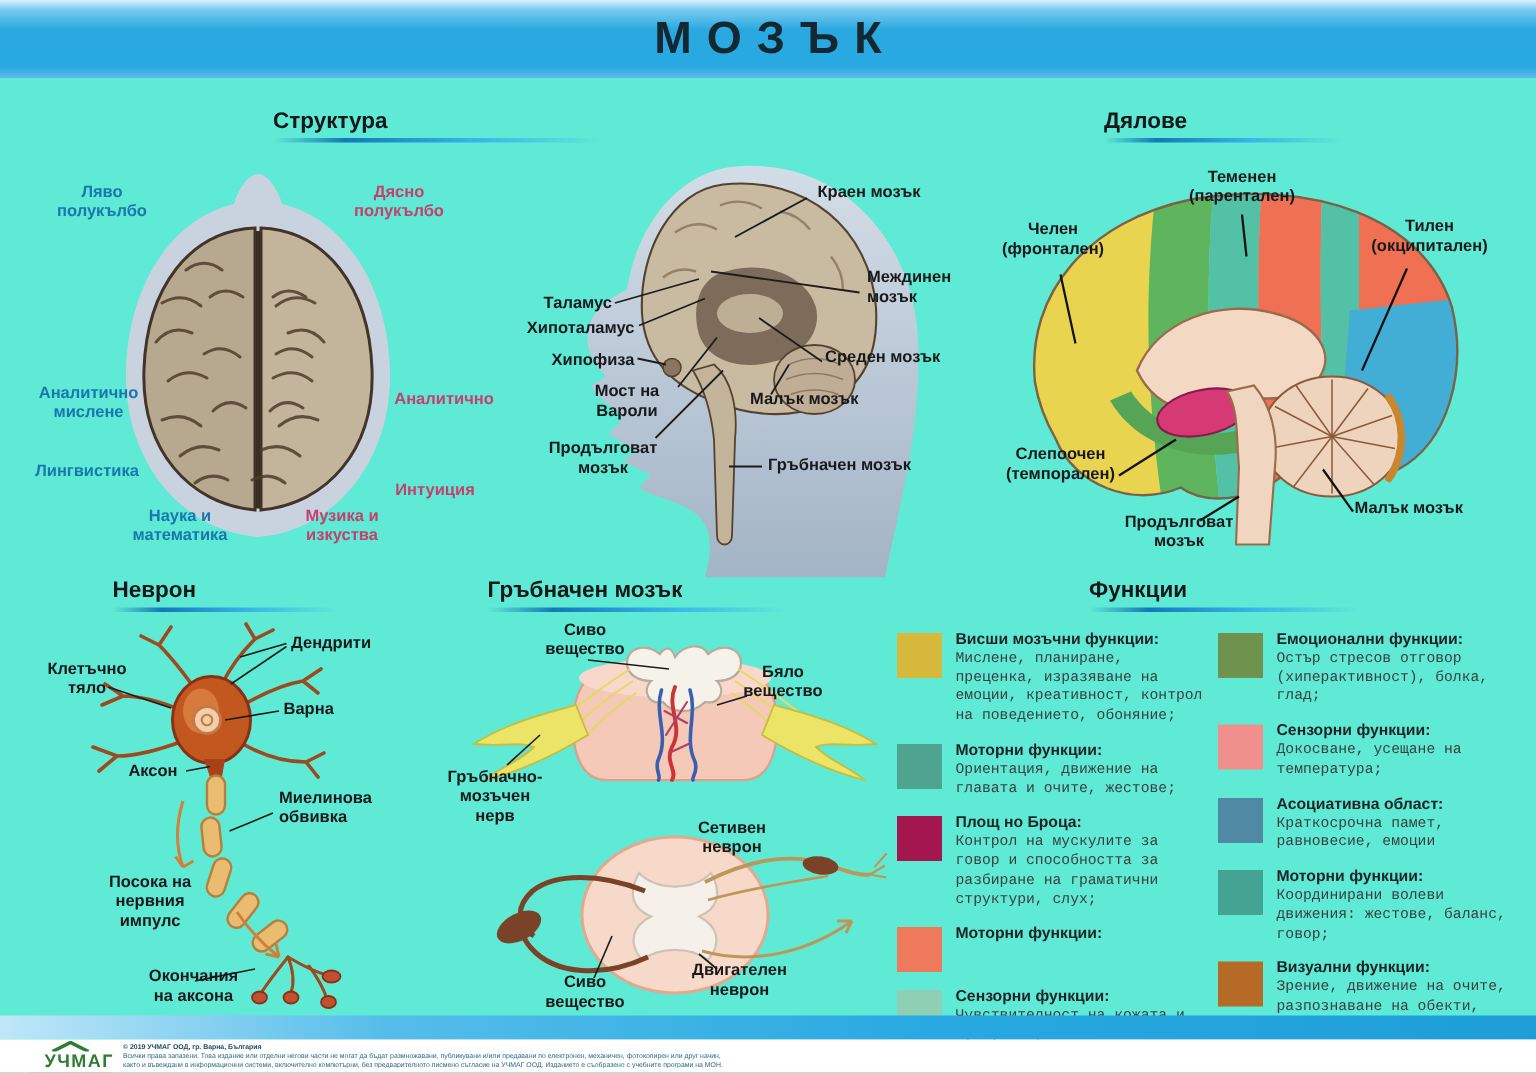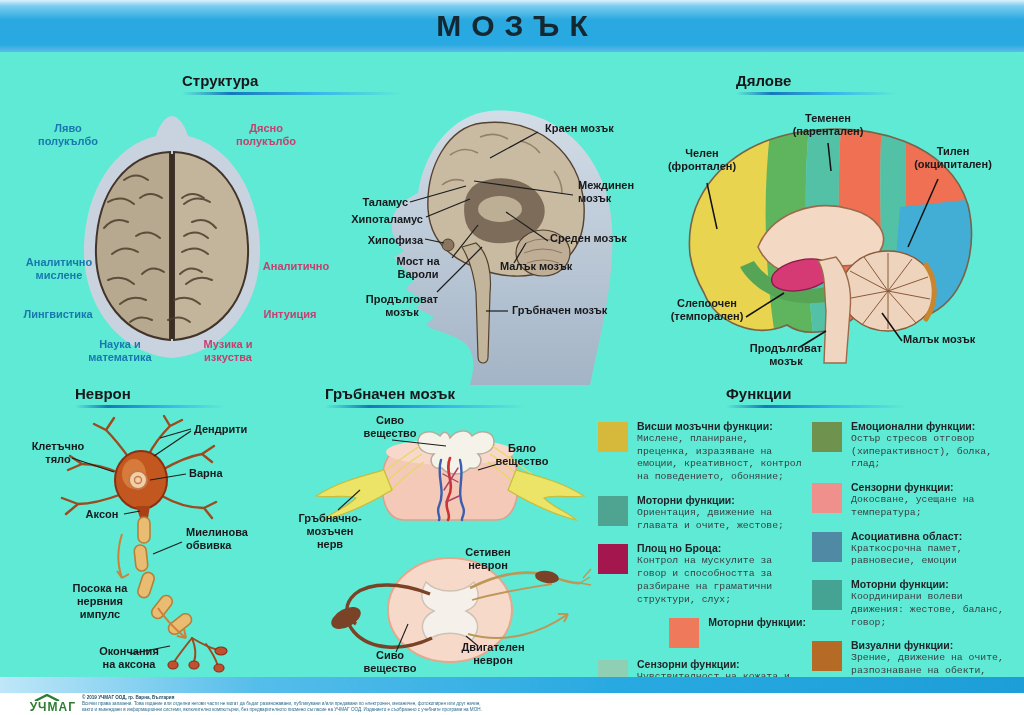--- a/index.html
+++ b/index.html
@@ -28,21 +28,21 @@
   .lbl{
     position:absolute;font-weight:bold;font-size:11px;line-height:1.18;
     color:#17191c;white-space:pre-line;text-align:center;transform:translateX(-50%);
   }
   .lbl.la{transform:none;text-align:left;}
   .lbl.ra{transform:translateX(-100%);text-align:right;}
   .blue{color:#1878ae;}
   .pink{color:#c3406f;}
   
   .fcol{position:absolute;width:208px;display:flex;flex-direction:column;}
-  .fi{display:flex;gap:9px;margin-bottom:10px;justify-content:flex-end;}
+  .fi{display:flex;gap:9px;margin-bottom:10px;}
   .sw{width:30px;height:30px;flex:none;margin-top:2px;}
   .fi-t{font-weight:bold;font-size:10.5px;color:#1f2226;margin-bottom:1px;}
   .fi-d{font-size:9.8px;color:#3a3e42;line-height:1.3;font-family:Liberation Mono, monospace;}
   
   .bband{
     position:absolute;left:0;top:677px;width:1024px;height:16px;
     background:linear-gradient(90deg,#bfe7f8 0%,#55bdea 25%,#29a9e1 60%,#1e9ed8 100%);
   }
   .footer{position:absolute;left:0;top:693px;width:1024px;height:22px;background:#ffffff;}
   .logo{position:absolute;left:18px;top:694px;width:58px;text-align:center;}
@@ -117,21 +117,21 @@
       </g>
     </svg>
     <div class="lbl blue" style="left:64px;top:14px">Ляво
 полукълбо</div>
     <div class="lbl pink" style="left:262px;top:14px">Дясно
 полукълбо</div>
     <div class="lbl blue" style="left:55px;top:148px">Аналитично
 мислене</div>
     <div class="lbl pink" style="left:292px;top:152px">Аналитично</div>
     <div class="lbl blue" style="left:54px;top:200px">Лингвистика</div>
-    <div class="lbl pink" style="left:286px;top:200px">Интуиция</div>
+    <div class="lbl pink" style="left:286px;top:213px">Интуиция</div>
     <div class="lbl blue" style="left:116px;top:230px">Наука и
 математика</div>
     <div class="lbl pink" style="left:224px;top:230px">Музика и
 изкуства</div>
   </div>
 
   <div class="panel" style="left:330px;top:95px;width:320px;height:290px">
     <svg width="320" height="290" viewBox="0 0 320 290">
       <defs>
         <linearGradient id="gHead" x1="0" y1="0" x2="0" y2="1">

